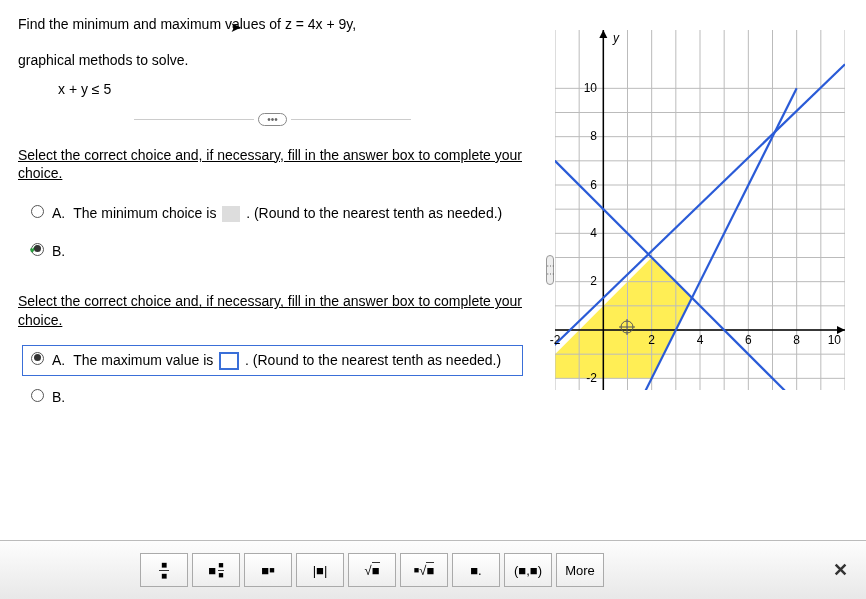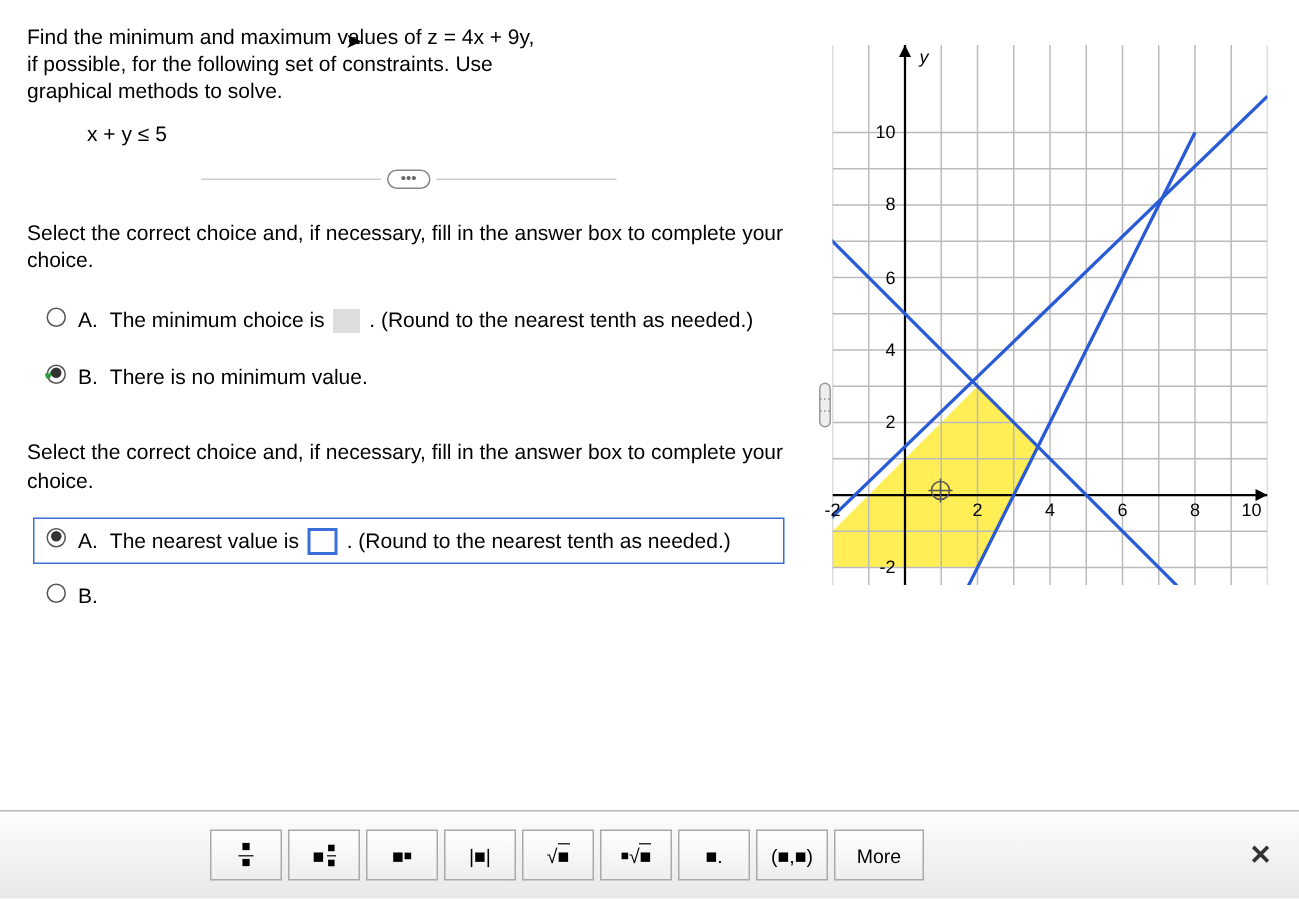--- a/index.html
+++ b/index.html
@@ -7,58 +7,58 @@
     .main-container { display: flex; height: 540px; background: #fff; }
     .left-panel { width: 545px; padding: 15px 18px; position: relative; }
     .right-panel { width: 321px; position: relative; padding-top: 20px; }
     .problem-text { margin-bottom: 10px; line-height: 1.3; }
     .constraints { margin-left: 40px; margin-bottom: 10px; font-size: 14px; line-height: 1.3; }
     .divider-wrap { display: flex; justify-content: center; margin: 15px 0 20px 0; }
     .divider { border: 1px solid #888; border-radius: 10px; padding: 0 8px; font-size: 10px; color: #666; background: #fff; position: relative; }
     .divider::before, .divider::after { content: ""; position: absolute; top: 50%; width: 120px; height: 1px; background: #ccc; }
     .divider::before { right: 100%; margin-right: 5px; }
     .divider::after { left: 100%; margin-left: 5px; }
-    .prompt-text { margin-bottom: 12px; line-height: 1.3; }
+    .prompt-text { margin-bottom: 12px; line-height: 1.3; text-decoration: underline; }
     .choice-group { margin-bottom: 15px; padding: 4px; }
     .choice { display: flex; align-items: flex-start; padding: 5px 8px; margin-bottom: 6px; border: 1px solid transparent; line-height: 1.4; }
     .choice.selected { border: 1px solid #3a6fd8; }
     .radio { width: 13px; height: 13px; border: 1.5px solid #555; border-radius: 50%; margin-right: 8px; margin-top: 1px; flex-shrink: 0; position: relative; }
     .radio.filled::after { content: ""; position: absolute; width: 7px; height: 7px; background: #333; border-radius: 50%; top: 1.5px; left: 1.5px; }
     .check-mark { color: #2a9d3f; font-weight: bold; font-size: 12px; position: absolute; margin-left: -3px; margin-top: -3px; }
     .choice-label { margin-right: 8px; }
     .choice-text { flex: 1; }
     .answer-box { display: inline-block; width: 18px; height: 16px; background: #ddd; vertical-align: middle; margin: 0 2px; }
     .answer-box.active { border: 2px solid #3a6fd8; background: #fff; width: 20px; height: 18px; }
     .middle-handle { position: absolute; left: 545px; top: 0; bottom: 59px; width: 10px; display:flex; align-items:center; justify-content:center;}
     .handle-grip { width:8px; height:30px; border:1px solid #999; border-radius:4px; background:#eee; display:flex; align-items:center; justify-content:center; font-size:8px; color:#666; writing-mode: vertical-lr;}
     
     .graph-svg { display:block; }
     
     .toolbar { position: absolute; bottom: 0; left: 0; right: 0; height: 59px; background: linear-gradient(#fdfdfd, #e8e8e8); border-top: 1px solid #bbb; display: flex; align-items: center; padding: 0 10px; }
     .tool-spacer-left { width: 130px; }
     .tool-btn { width: 48px; height: 34px; border: 1px solid #aaa; background: linear-gradient(#fff,#eee); margin-right: 4px; display:flex; align-items:center; justify-content:center; font-size: 13px; cursor: pointer; }
-    .tool-btn.more { width: 60px; font-size:13px; }
+    .tool-btn.more { width: 48px; font-size:13px; }
     .close-x { position: absolute; right: 18px; font-size: 18px; font-weight: bold; color: #333; cursor:pointer; }
     .cursor-arrow { position:absolute; font-size:14px; color:#000; }
     .fraction-stack { display:inline-flex; flex-direction:column; align-items:center; font-size:10px; line-height:1;}
     .fraction-stack .top { border-bottom:1px solid #333; padding:0 2px;}
     .fraction-stack .bot { padding:0 2px;}
     .mixed { display:inline-flex; align-items:center; gap:2px;}
     .frac-small { display:inline-flex; flex-direction:column; font-size:9px; line-height:1;}
     .frac-small span:first-child{border-bottom:1px solid #333;}
     sup { font-size:0.7em;}
   </style>
 </head>
 <body>
 
 <div class="main-container">
   <div class="left-panel">
     <div class="problem-text">
       <span>Find the minimum and maximum values of z = 4x + 9y,</span><br>
-      <span>if possible, for the following set of constraints. Use</span><br>
+      <br>
       <span>graphical methods to solve.</span>
     </div>
     <div class="constraints">
       <div>x + y ≤ 5</div>
     </div>
     <div class="divider-wrap">
         <div class="divider">•••</div>
       </div>
 
     <div class="prompt-text">Select the correct choice and, if necessary, fill in the answer box to complete your choice.</div>
@@ -69,32 +69,31 @@
         <span class="choice-label">A.</span>
         <span class="choice-text">
           <span>The minimum choice is </span><span class="answer-box"></span><span> . (Round to the nearest tenth as needed.)</span>
         </span>
       </div>
       <div class="choice" style="position:relative;">
         <div class="radio filled">
             <span class="check-mark">✔</span>
           </div>
         <span class="choice-label">B.</span>
-        <span class="choice-text">There is no minimum value.</span>
       </div>
     </div>
 
     <div class="prompt-text">Select the correct choice and, if necessary, fill in the answer box to complete your choice.</div>
 
     <div class="choice-group">
       <div class="choice selected">
         <div class="radio filled"></div>
         <span class="choice-label">A.</span>
         <span class="choice-text">
-          <span>The nearest value is </span><span class="answer-box active"></span><span> . (Round to the nearest tenth as needed.)</span>
+          <span>The maximum value is </span><span class="answer-box active"></span><span> . (Round to the nearest tenth as needed.)</span>
           <span class="cursor-arrow" style="left:230px; top:18px;">➤</span>
         </span>
       </div>
       <div class="choice">
         <div class="radio"></div>
         <span class="choice-label">B.</span>
       </div>
     </div>
   </div>
 

